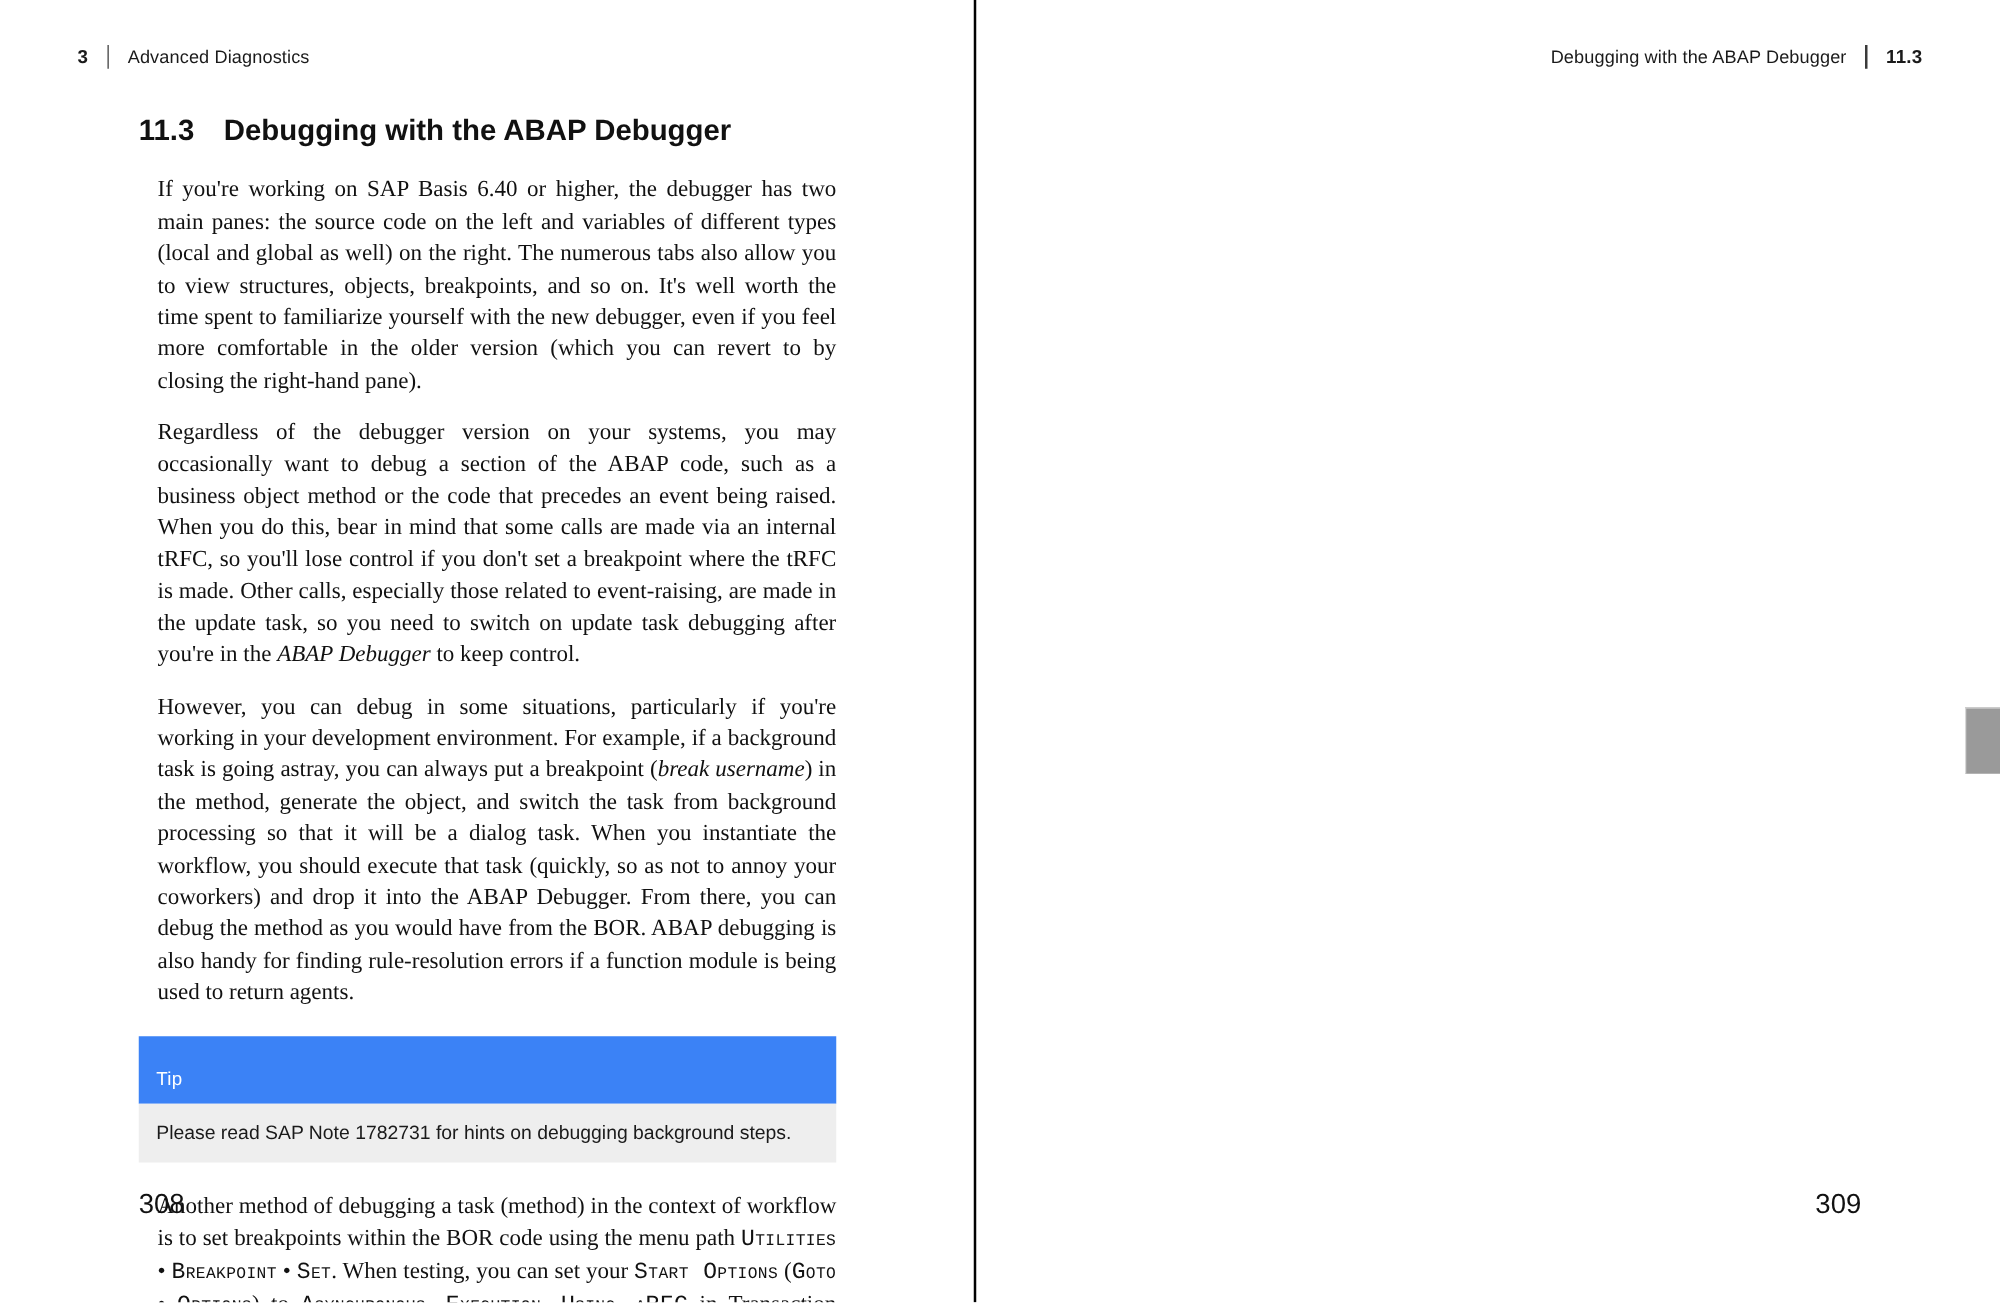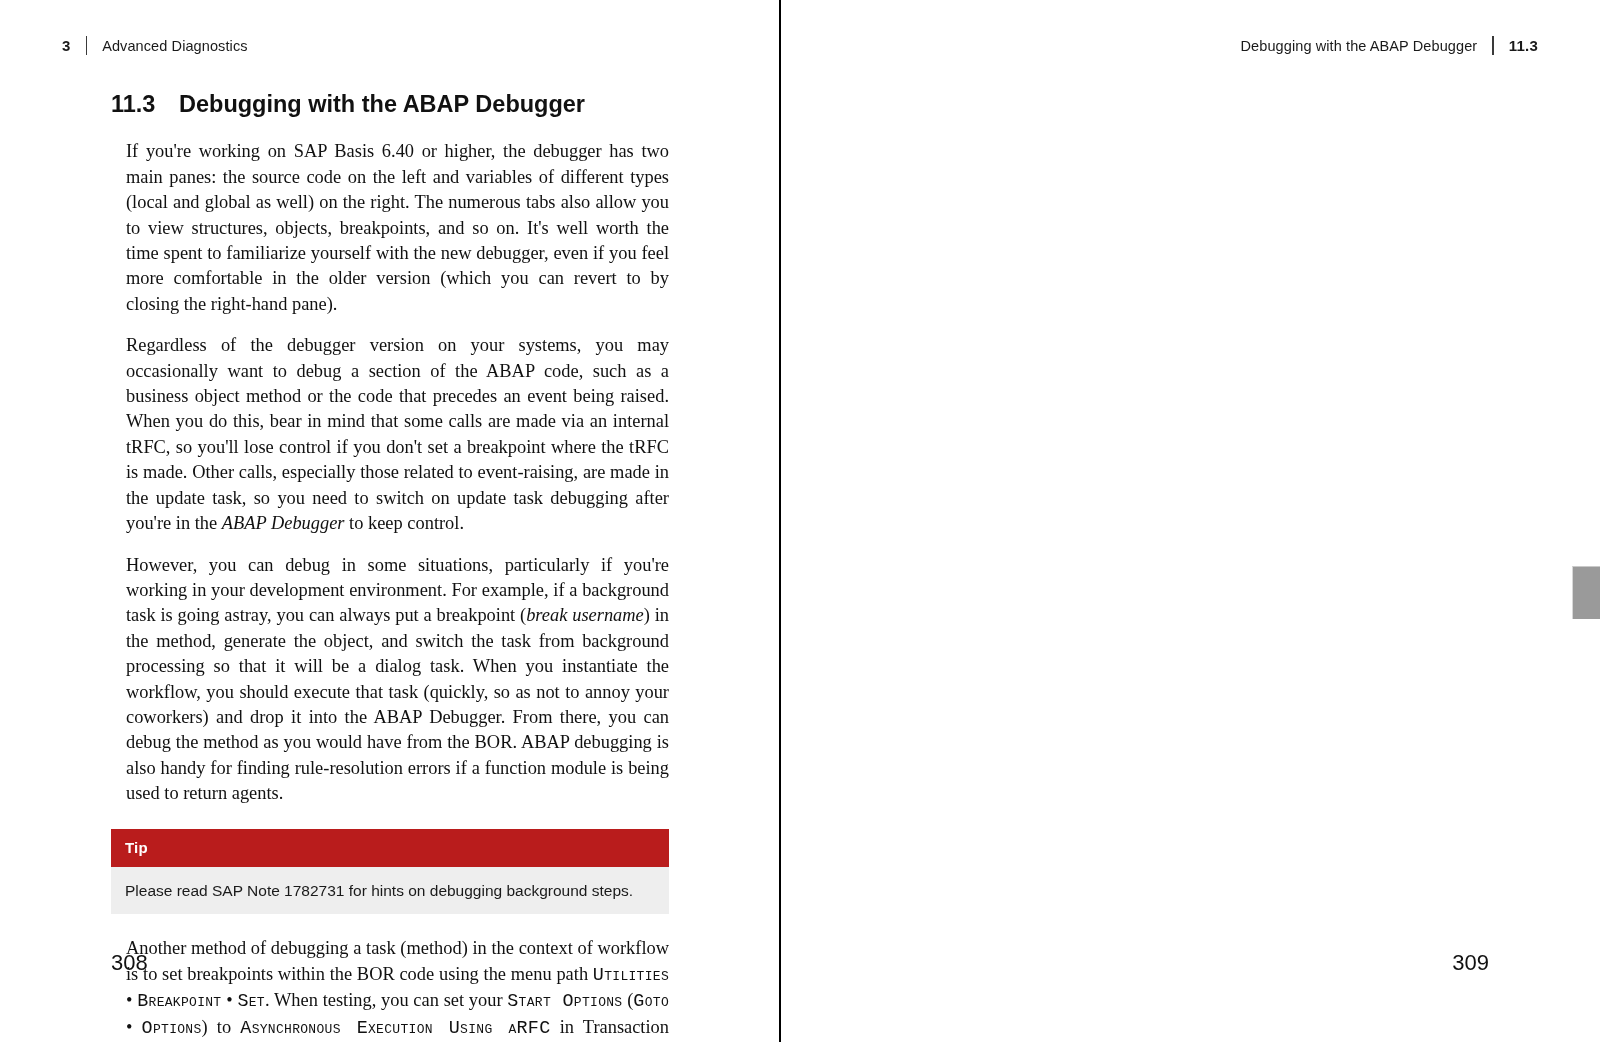--- a/index.html
+++ b/index.html
@@ -98,26 +98,26 @@
   .ital { font-style: italic; }
   .sc {
     font-variant: small-caps;
     letter-spacing: 0.3px;
     font-family: Liberation Mono, monospace;
   }
 
   
   .tipbox { margin: 22px 0 22px 0; width: 100%; }
   .tipbox .tip-head {
-    background: #b91c1c;
+    background: #3b82f6;
     color: #ffffff;
     font-family: "Liberation Sans", sans-serif;
     font-size: 15px;
-    font-weight: bold;
-    padding: 6px 14px 7px 14px;
+    font-weight: normal;
+    padding: 22px 14px 7px 14px;
     letter-spacing: 0.2px;
   }
   .tipbox .tip-body {
     background: #eeeeee;
     font-family: "Liberation Sans", sans-serif;
     font-size: 15.5px;
     color: #1a1a1a;
     padding: 11px 14px 11px 14px;
     text-align: left;
   }

